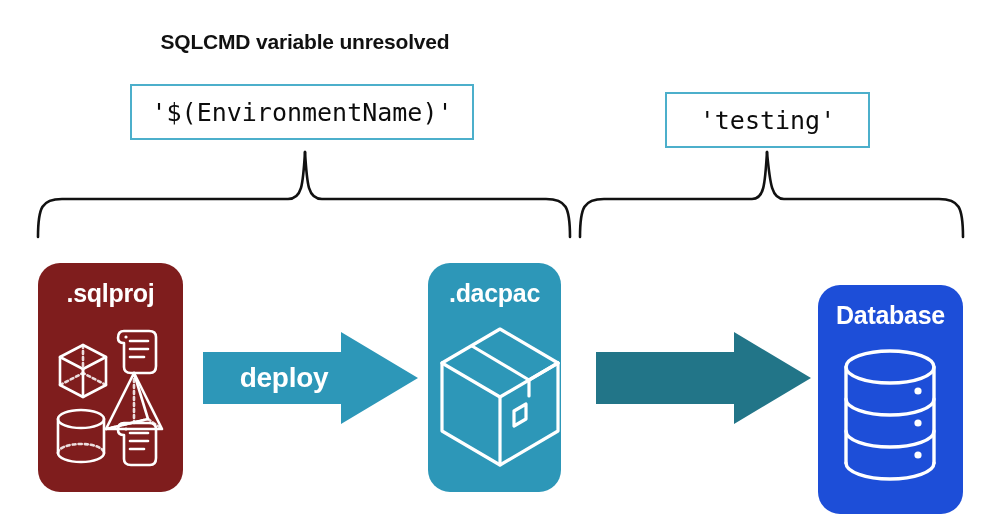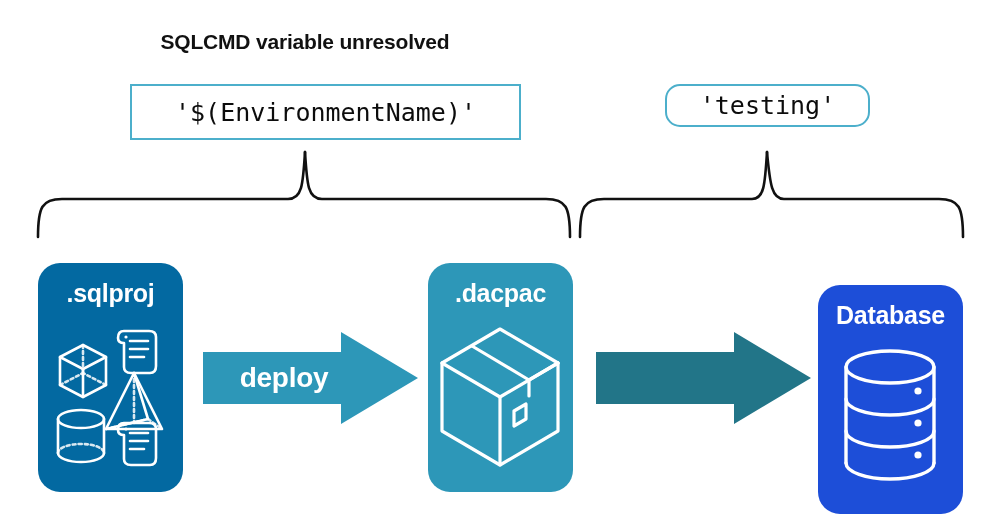--- a/index.html
+++ b/index.html
@@ -45,22 +45,22 @@
     background: #ffffff;
     display: flex;
     align-items: center;
     justify-content: center;
     font-family: "DejaVu Sans Mono", "Liberation Mono", monospace;
     font-size: 25px;
     color: #0c0c0c;
     letter-spacing: 0px;
     white-space: nowrap;
   }
-  #codebox-left  { left: 130px; top: 84px;  width: 391px; height: 56px; }
-  #codebox-right { left: 665px; top: 84px;  width: 205px; height: 43px; border-radius: 15px; }
+  #codebox-left  { left: 130px; top: 84px;  width: 344px; height: 56px; }
+  #codebox-right { left: 665px; top: 92px;  width: 205px; height: 56px; }
 
   
   #brace-layer {
     position: absolute;
     left: 0; top: 0;
     width: 1000px;
     height: 522px;
     pointer-events: none;
   }
 
@@ -81,25 +81,25 @@
     font-size: 25px;
     letter-spacing: -0.3px;
     white-space: nowrap;
   }
   .card-art {
     position: absolute;
     left: 0;
     right: 0;
   }
 
-  #card-sqlproj  { left: 38px;  top: 263px; width: 145px; height: 229px; background: #0369a1; }
+  #card-sqlproj  { left: 38px;  top: 263px; width: 145px; height: 229px; background: #7f1d1d; }
   #card-sqlproj  .card-title { top: 16px; }
   #card-sqlproj  .card-art   { top: 48px; height: 170px; }
 
-  #card-dacpac   { left: 428px; top: 263px; width: 145px; height: 229px; background: #2D97B8; }
+  #card-dacpac   { left: 428px; top: 263px; width: 133px; height: 229px; background: #2D97B8; }
   #card-dacpac   .card-title { top: 16px; }
   #card-dacpac   .card-art   { top: 52px; height: 170px; }
 
   #card-database { left: 818px; top: 263px; width: 145px; height: 229px; background: #1d4ed8; margin-top: 22px; }
   #card-database .card-title { top: 16px; }
   #card-database .card-art   { top: 56px; height: 160px; }
 
   
   .arrow-wrap {
     position: absolute;

